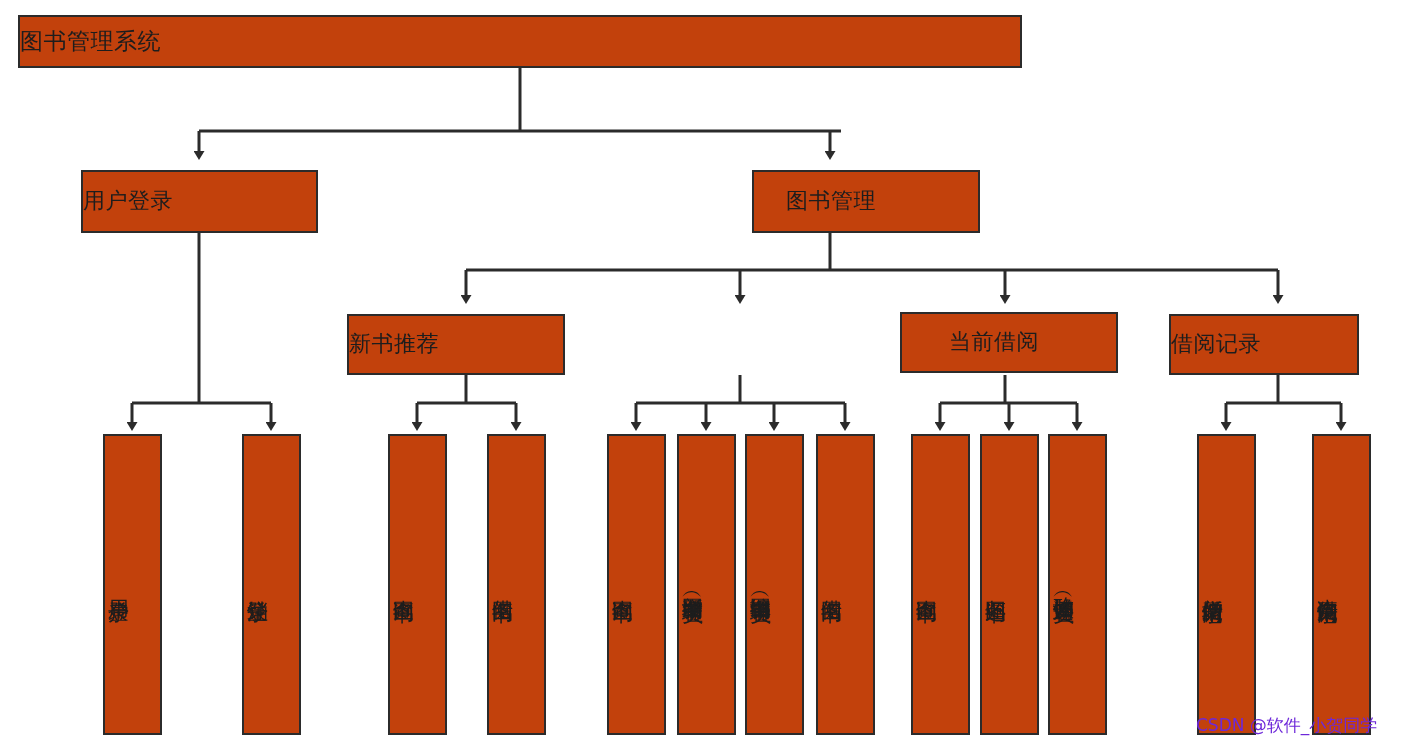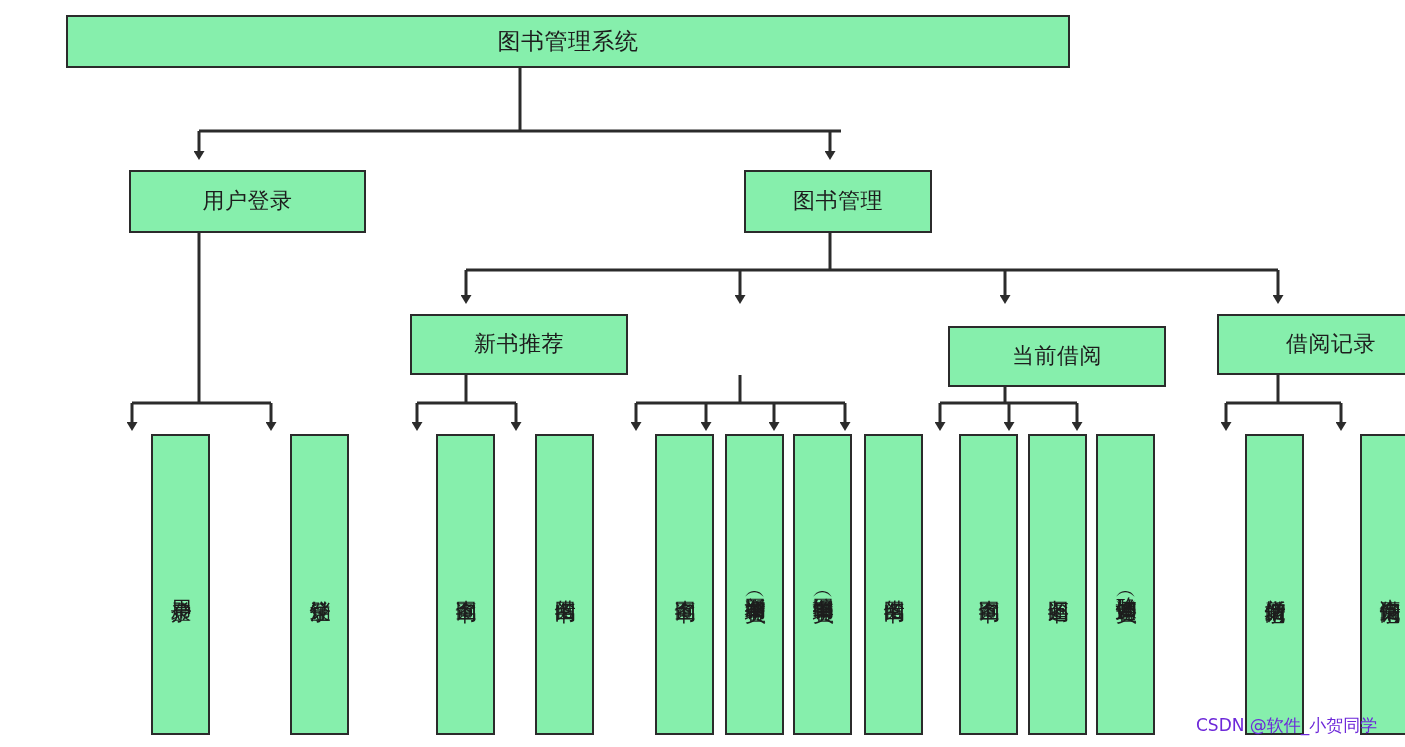--- a/index.html
+++ b/index.html
@@ -22,26 +22,25 @@
     position: absolute;
     left: 0;
     top: 0;
     width: 1405px;
     height: 747px;
   }
   .node {
     position: absolute;
     box-sizing: border-box;
     border: 2px solid #2b2b2b;
-    background: #86efac;
+    background: #c2410c;
     display: flex;
     align-items: center;
-    justify-content: center;
+    justify-content: flex-start;
     z-index: 2;
-    margin-left: 48px;
   }
   .node-label {
     color: #1d1d1d;
     font-size: 22px;
     line-height: 1.12;
     letter-spacing: 0.5px;
     text-align: center;
     white-space: nowrap;
   }
   .node.vertical .node-label {
@@ -122,34 +121,34 @@
   </svg>
 
   <div class="node level-1" style="left:18px; top:15px; width:1004px; height:53px;">
     <span class="node-label">图书管理系统</span>
   </div>
 
   <div class="node level-2" style="left:81px; top:170px; width:237px; height:63px;">
     <span class="node-label">用户登录</span>
   </div>
 
-  <div class="node level-2" style="left:696px; top:170px; width:188px; height:63px;">
+  <div class="node level-2" style="left:752px; top:170px; width:228px; height:63px;padding-left:32px;">
     <span class="node-label">图书管理</span>
   </div>
 
-  <div class="node level-3" style="left:362px; top:314px; width:218px; height:61px;">
+  <div class="node level-3" style="left:347px; top:314px; width:218px; height:61px;">
     <span class="node-label">新书推荐</span>
   </div>
 
 
-  <div class="node level-3" style="left:900px; top:326px; width:218px; height:61px;">
+  <div class="node level-3" style="left:900px; top:312px; width:218px; height:61px;padding-left:47px;">
     <span class="node-label">当前借阅</span>
   </div>
 
-  <div class="node level-3" style="left:1169px; top:314px; width:228px; height:61px;">
+  <div class="node level-3" style="left:1169px; top:314px; width:190px; height:61px;">
     <span class="node-label">借阅记录</span>
   </div>
 
   <div class="node level-4 vertical" style="left:103px; top:434px; width:59px; height:301px;">
     <span class="node-label">用户登录</span>
   </div>
 
   <div class="node level-4 vertical" style="left:242px; top:434px; width:59px; height:301px;">
     <span class="node-label">注销登录</span>
   </div>

